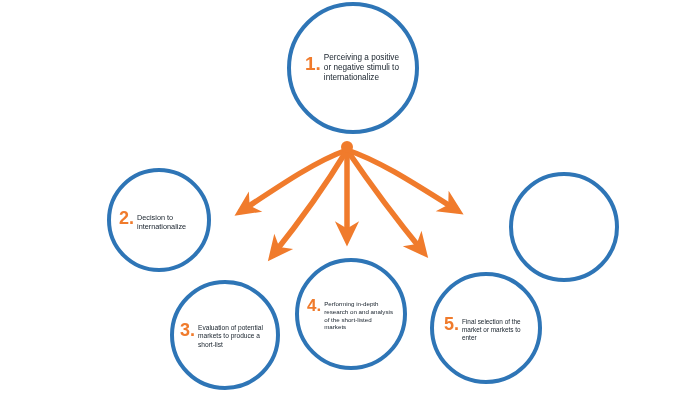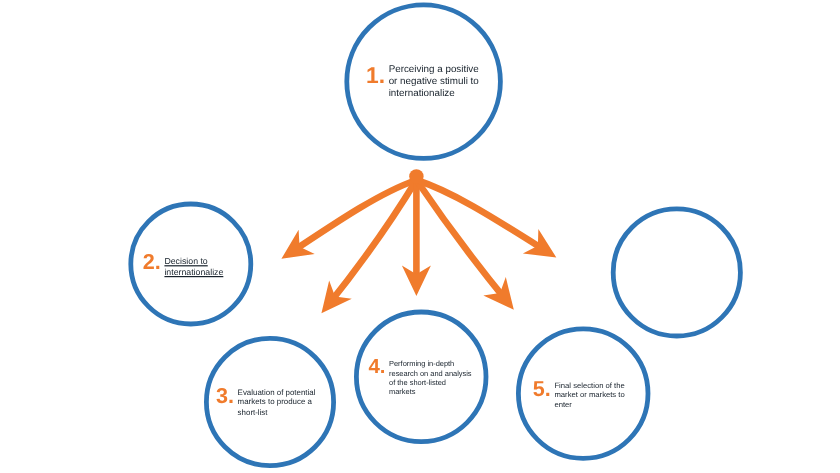--- a/index.html
+++ b/index.html
@@ -67,21 +67,21 @@
   #node-1 .node-label { font-size: 8.2px; width: 86px; }
   
   #node-2 {
     left: 107px;
     top: 168px;
     width: 104px;
     height: 104px;
   }
   #node-2 .node-content { padding-left: 8px; }
   #node-2 .node-num { font-size: 18px; margin-top: 0px; }
-  #node-2 .node-label { font-size: 7.3px; width: 80px; margin-top: 4px; text-decoration: underline; }
+  #node-2 .node-label { font-size: 7.3px; width: 80px; margin-top: 4px; }
   
   #node-3 {
     left: 170px;
     top: 280px;
     width: 110px;
     height: 110px;
   }
   #node-3 .node-content { padding-left: 6px; }
   #node-3 .node-num { font-size: 18px; margin-top: 0px; }
   #node-3 .node-label { font-size: 6.6px; width: 84px; margin-top: 3px; }

